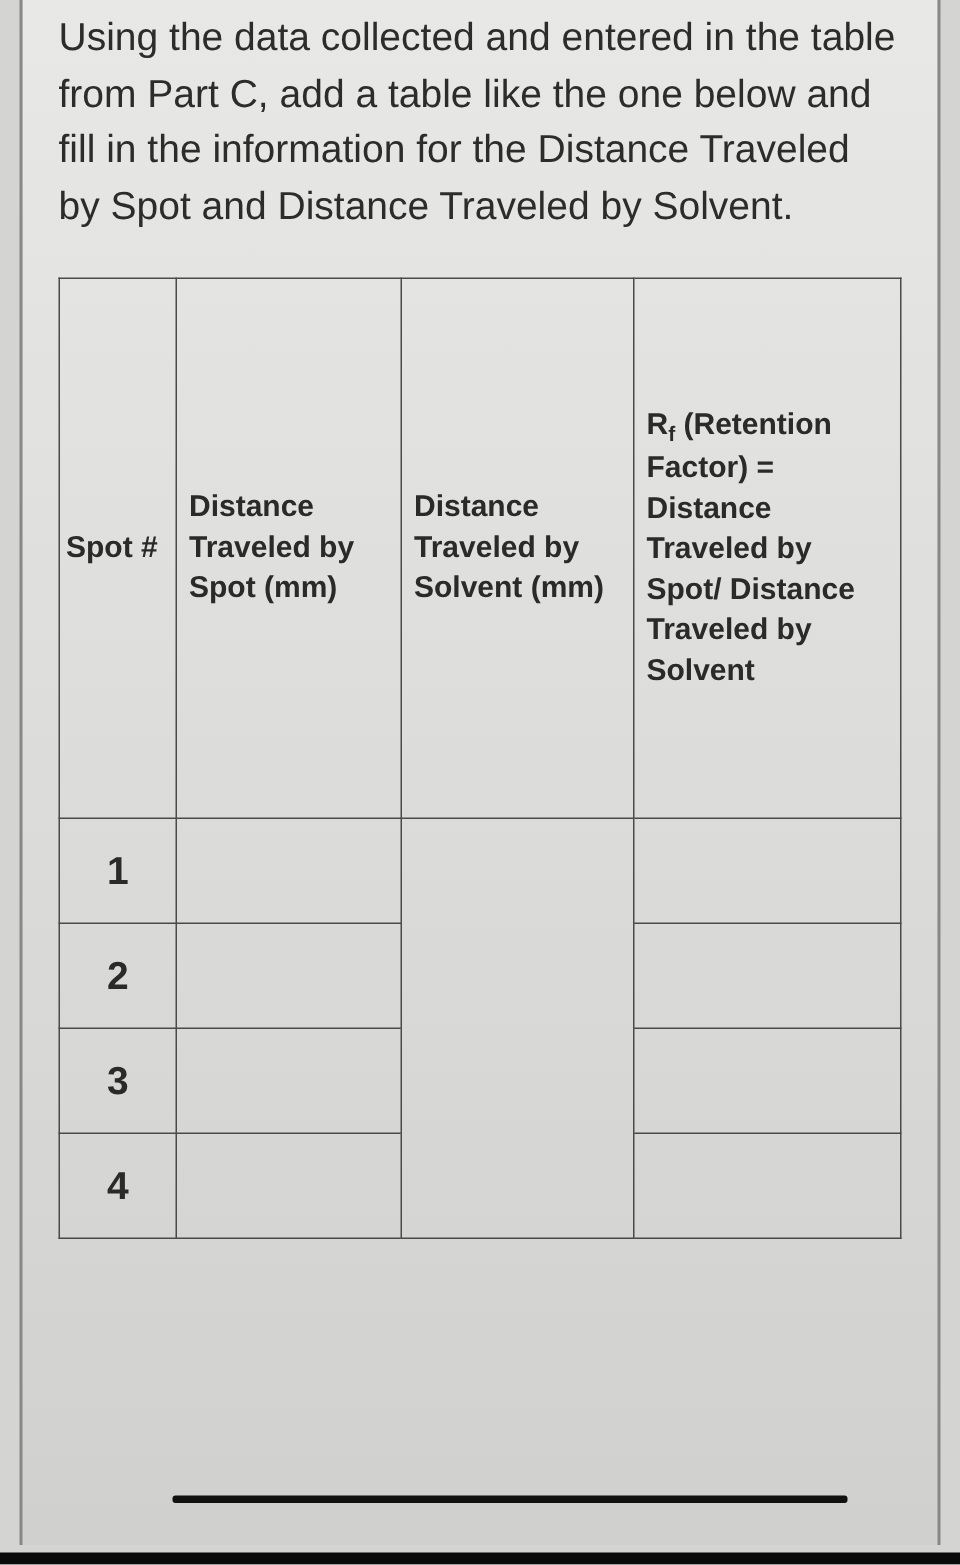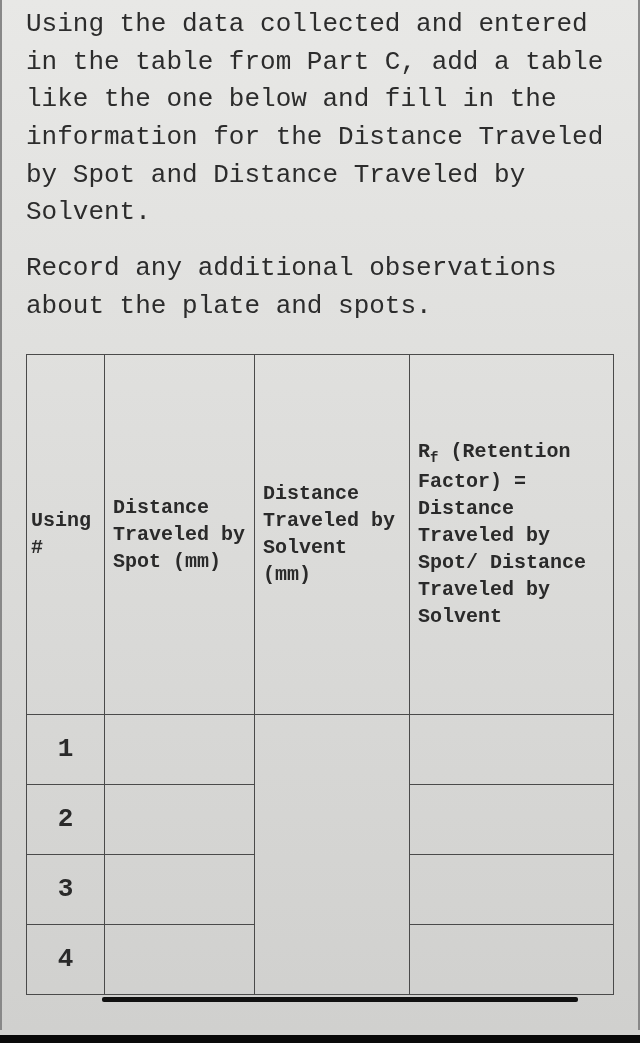--- a/index.html
+++ b/index.html
@@ -14,23 +14,22 @@
       font-family: Arial, Helvetica, sans-serif;
       position: relative;
       overflow: hidden;
     }
     .page {
       background: linear-gradient(180deg, #e8e8e6 0%, #dcdcda 50%, #d0d0ce 100%);
       padding: 6px 24px 10px 24px;
       min-height: 1030px;
       border-left: 2px solid #888;
       border-right: 2px solid #888;
-      margin: 0 0;
+      margin: 0 13px;
       position: relative;
-      font-family: Liberation Mono, monospace;
     }
     .para {
       font-size: 26px;
       line-height: 1.45;
       color: #2c2c2c;
       margin-bottom: 18px;
     }
     .table-wrap {
       margin-top: 28px;
     }
@@ -97,33 +96,32 @@
       background: #0a0a0a;
     }
   </style>
 </head>
 <body>
 
 <div class="page">
 
   <p class="para">Using the data collected and entered in the table from Part C, add a table like the one below and fill in the information for the Distance Traveled by Spot and Distance Traveled by Solvent.</p>
 
-  <p class="para">Record any additional observations about the plate and spots.</p>
 
   <div class="table-wrap">
     <table>
       <colgroup>
         <col class="col-spot">
         <col class="col-dspot">
         <col class="col-dsolv">
         <col class="col-rf">
       </colgroup>
       <thead>
         <tr>
-          <th class="header-cell spot-header">Using #</th>
+          <th class="header-cell spot-header">Spot #</th>
           <th class="header-cell">Distance Traveled by Spot (mm)</th>
           <th class="header-cell">Distance Traveled by Solvent (mm)</th>
           <th class="header-cell">
             <span>R</span><span class="sub">f</span><span> (Retention Factor) = Distance Traveled by Spot/ Distance Traveled by Solvent</span>
           </th>
         </tr>
       </thead>
       <tbody>
         <tr>
           <td class="row-num">1</td>

